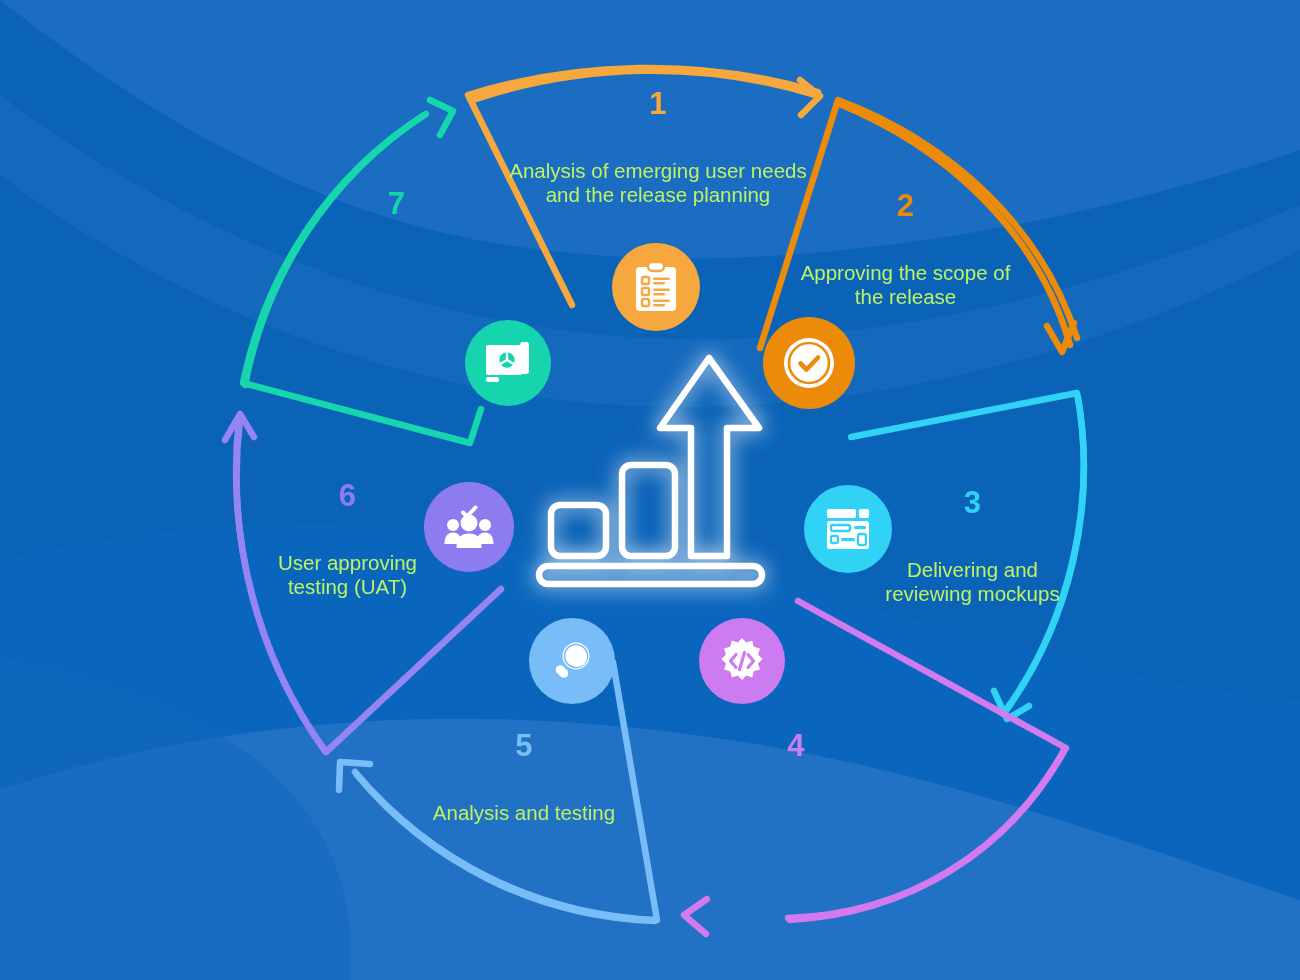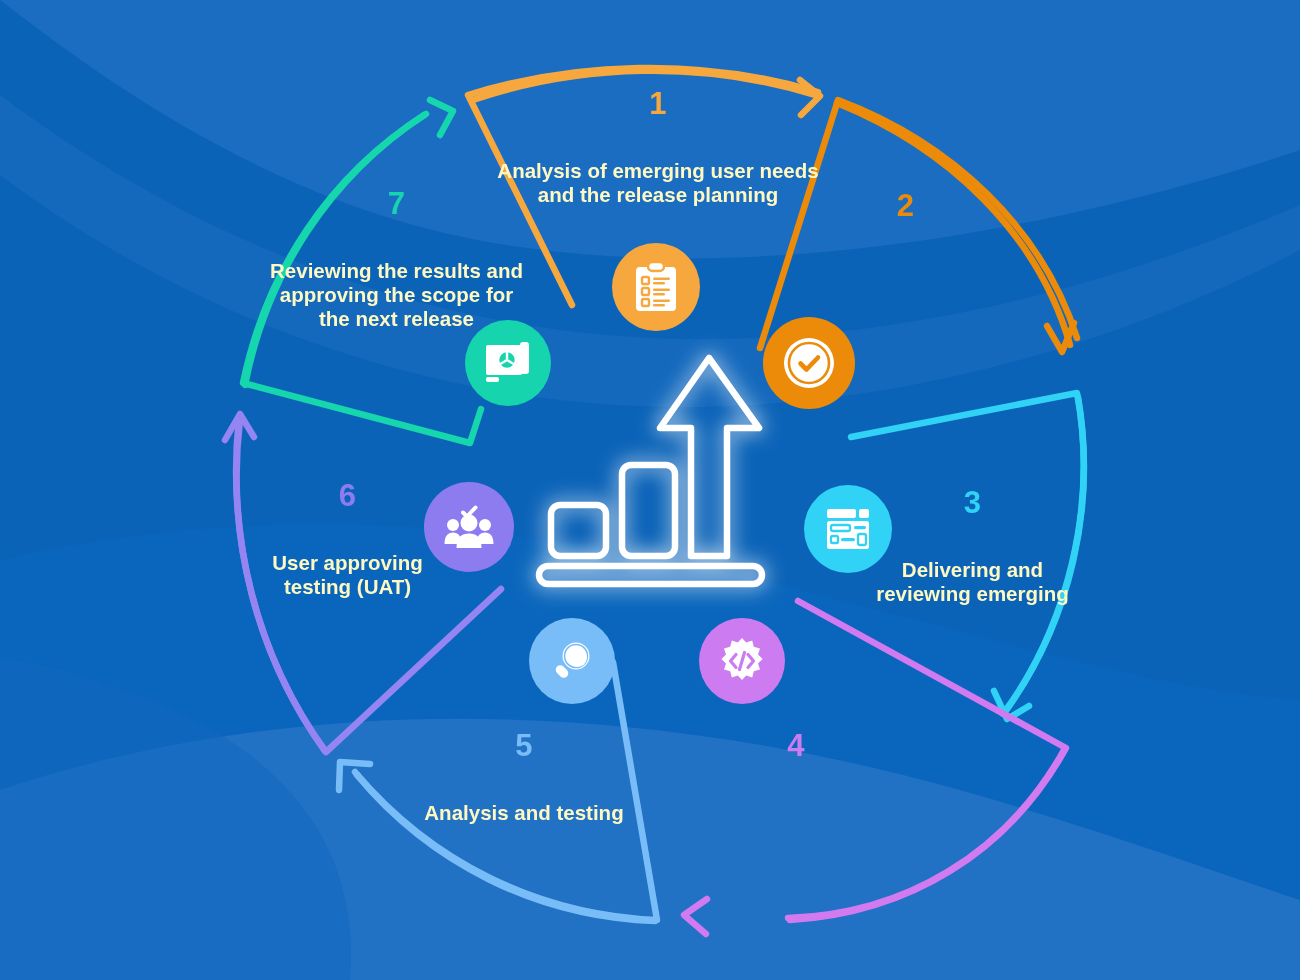--- a/index.html
+++ b/index.html
@@ -5,21 +5,21 @@
   html,body{margin:0;padding:0;}
   body{
     width:1300px;height:980px;overflow:hidden;
     font-family:"Liberation Sans", sans-serif;
     background:#0b63b8;
   }
   #stage{position:relative;width:1300px;height:980px;overflow:hidden;}
   #bg, #cycle{position:absolute;left:0;top:0;width:1300px;height:980px;}
   .lbl{position:absolute;text-align:center;color:#ffffff;line-height:1.18;}
   .num{font-weight:bold;font-size:31px;letter-spacing:.5px;margin-bottom:6px;}
-  .ttl{font-weight:bold;font-size:20.5px;color:#fef9c3;margin-top:36px;}
+  .ttl{font-weight:normal;font-size:20.5px;color:#bef264;margin-top:36px;}
   .node{position:absolute;border-radius:50%;display:flex;align-items:center;justify-content:center;}
   .node svg{display:block;}
   
   #l1{left:493px;top:86px;width:330px;}
   #l2{left:793px;top:188px;width:225px;}
   #l3{left:865px;top:485px;width:215px;}
   #l4{left:690px;top:728px;width:212px;}
   #l5{left:418px;top:728px;width:212px;}
   #l6{left:245px;top:478px;width:205px;}
   #l7{left:270px;top:186px;width:253px;}
@@ -111,44 +111,44 @@
     </g>
   </svg>
 
   <div class="lbl" id="l1">
     <div class="num" style="color:#f6a83f">1</div>
     <div class="ttl">Analysis of emerging user needs and the release planning</div>
   </div>
 
   <div class="lbl" id="l2">
     <div class="num" style="color:#ec8a09">2</div>
+    <div class="ttl">Approving the scope of the release</div>
   </div>
 
   <div class="lbl" id="l3">
     <div class="num" style="color:#30d2f5">3</div>
-    <div class="ttl">Delivering and reviewing emerging</div>
+    <div class="ttl">Delivering and reviewing mockups</div>
   </div>
 
   <div class="lbl" id="l4">
     <div class="num" style="color:#cc7cf0">4</div>
   </div>
 
   <div class="lbl" id="l5">
     <div class="num" style="color:#79bdf8">5</div>
     <div class="ttl">Analysis and testing</div>
   </div>
 
   <div class="lbl" id="l6">
     <div class="num" style="color:#8d7cf0">6</div>
     <div class="ttl">User approving testing (UAT)</div>
   </div>
 
   <div class="lbl" id="l7">
     <div class="num" style="color:#15d4ae">7</div>
-    <div class="ttl">Reviewing the results and approving the scope for the next release</div>
   </div>
 
   <div class="node" id="n1">
     <svg width="46" height="50" viewBox="0 0 46 50">
       <rect x="3" y="5" width="40" height="44" rx="4" fill="#fff"></rect>
       <rect x="15" y="0" width="16" height="9" rx="4.5" fill="#fff" stroke="#f6a83f" stroke-width="2.5"></rect>
       <rect x="9" y="15" width="7" height="7" rx="1.6" fill="none" stroke="#f6a83f" stroke-width="2.4"></rect>
       <rect x="9" y="26" width="7" height="7" rx="1.6" fill="none" stroke="#f6a83f" stroke-width="2.4"></rect>
       <rect x="9" y="37" width="7" height="7" rx="1.6" fill="none" stroke="#f6a83f" stroke-width="2.4"></rect>
       <rect x="20" y="15.5" width="17" height="2.4" rx="1.2" fill="#f6a83f"></rect>

